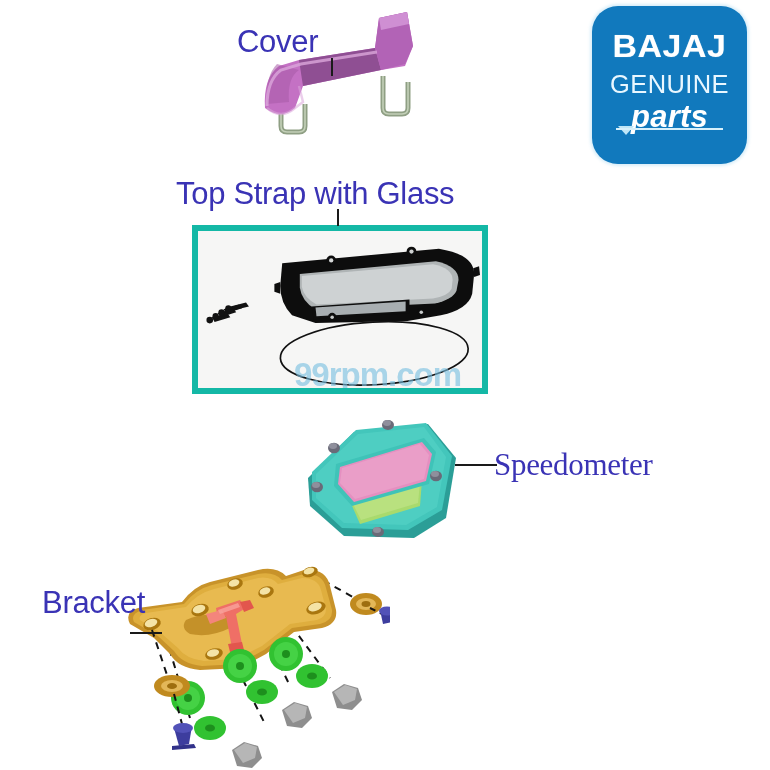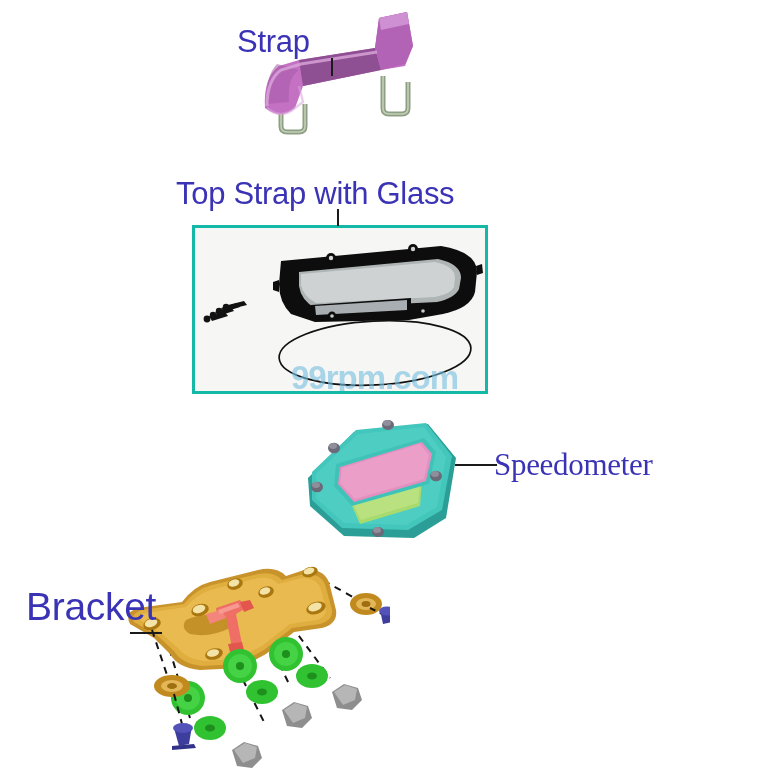--- a/index.html
+++ b/index.html
@@ -24,21 +24,21 @@
     position: absolute;
     color: #3a33b5;
     font-family: "Liberation Sans", sans-serif;
     font-weight: 400;
     white-space: nowrap;
     letter-spacing: -0.3px;
   }
   #label-strap      { left: 237px; top: 24px;  font-size: 31px; }
   #label-topcover   { left: 176px; top: 176px; font-size: 31px; }
   #label-speedo     { left: 494px; top: 447px; font-size: 31px; font-family: Liberation Serif, serif; }
-  #label-bracket    { left: 26px;  top: 585px; font-size: 39px; }
+  #label-bracket    { left: 42px;  top: 585px; font-size: 31px; }
 
   
   .leader {
     position: absolute;
     background: #1a1a1a;
   }
   #leader-strap    { left: 331px; top: 58px;  width: 1.6px; height: 18px; }
   #leader-topcover { left: 337px; top: 209px; width: 1.6px; height: 17px; }
   #leader-speedo   { left: 455px; top: 464px; width: 42px;  height: 1.8px; }
   #leader-bracket  { left: 130px; top: 632px; width: 32px;  height: 1.6px; }
@@ -109,21 +109,21 @@
     border-top: 9px solid #bfe6f7;
   }
 
   
   #topcover-photo {
     position: absolute;
     left: 192px;
     top: 225px;
     width: 296px;
     height: 169px;
-    border: 3px solid #14b8a6;
+    border: 6px solid #14b8a6;
     background: #f3f3f2;
     overflow: hidden;
     box-sizing: border-box;
   }
   #photo-inner { position: absolute; inset: 0; }
   .watermark {
     position: absolute;
     left: 96px;
     bottom: -6px;
     font-family: "Liberation Sans", sans-serif;
@@ -138,20 +138,29 @@
   .art { position: absolute; }
   #strap-art  { left: 255px; top: 8px;   width: 185px; height: 128px; }
   #speedo-art { left: 296px; top: 414px; width: 172px; height: 135px; }
   #bracket-art{ left: 90px;  top: 558px; width: 300px; height: 212px; }
 </style>
 </head>
 <body>
 
 <div id="page">
 
+  <div id="bajaj-logo">
+    <div id="bajaj-logo-inner">
+      <div class="logo-bajaj">BAJAJ</div>
+      <div class="logo-genuine">GENUINE</div>
+      <div class="logo-parts">parts</div>
+    </div>
+    <div id="logo-chevron"></div>
+    <div id="logo-underline"></div>
+  </div>
 
   <svg class="art" id="strap-art" viewBox="0 0 185 128">
 
     <path d="M26 84 L26 118 Q26 124 32 124 L44 124 Q50 124 50 118 L50 96" fill="none" stroke="#8f9f84" stroke-width="5"></path>
     <path d="M26 84 L26 118 Q26 124 32 124 L44 124 Q50 124 50 118 L50 96" fill="none" stroke="#c3d0b8" stroke-width="1.6"></path>
 
     <path d="M128 68 L128 100 Q128 106 134 106 L147 106 Q153 106 153 100 L153 74" fill="none" stroke="#8f9f84" stroke-width="5"></path>
     <path d="M128 68 L128 100 Q128 106 134 106 L147 106 Q153 106 153 100 L153 74" fill="none" stroke="#c3d0b8" stroke-width="1.6"></path>
 
     <path d="M10 100 Q8 70 24 58 L44 52 L120 40 L124 10 L152 4 L158 38 L150 58 L126 62 L48 78 L40 100 Q26 112 10 100 Z" fill="#c471c4"></path>
@@ -354,18 +363,18 @@
         <ellipse cx="297" cy="53" rx="8" ry="4.5" fill="#5252b8"></ellipse>
       </g>
     </g>
   </svg>
 
   <div class="leader" id="leader-strap"></div>
   <div class="leader" id="leader-topcover"></div>
   <div class="leader" id="leader-speedo"></div>
   <div class="leader" id="leader-bracket"></div>
 
-  <div class="callout-label" id="label-strap">Strap</div>
+  <div class="callout-label" id="label-strap">Cover</div>
   <div class="callout-label" id="label-topcover">Top Strap with Glass</div>
   <div class="callout-label" id="label-speedo">Speedometer</div>
   <div class="callout-label" id="label-bracket">Bracket</div>
 
 </div>
 
 </body></html>

